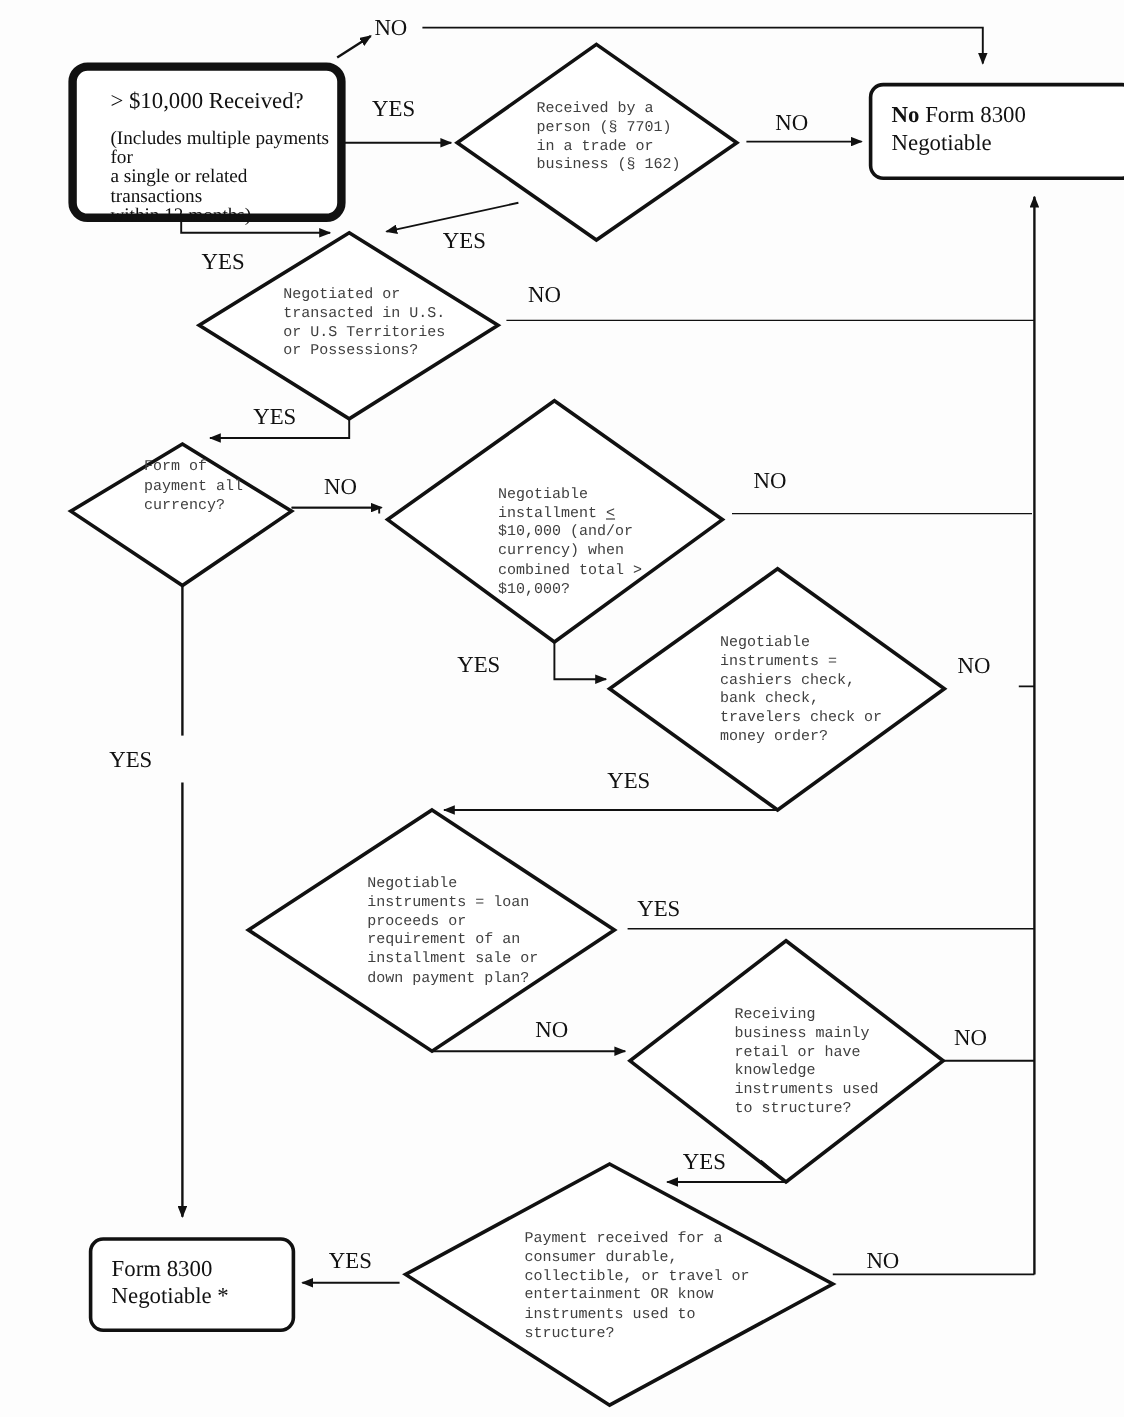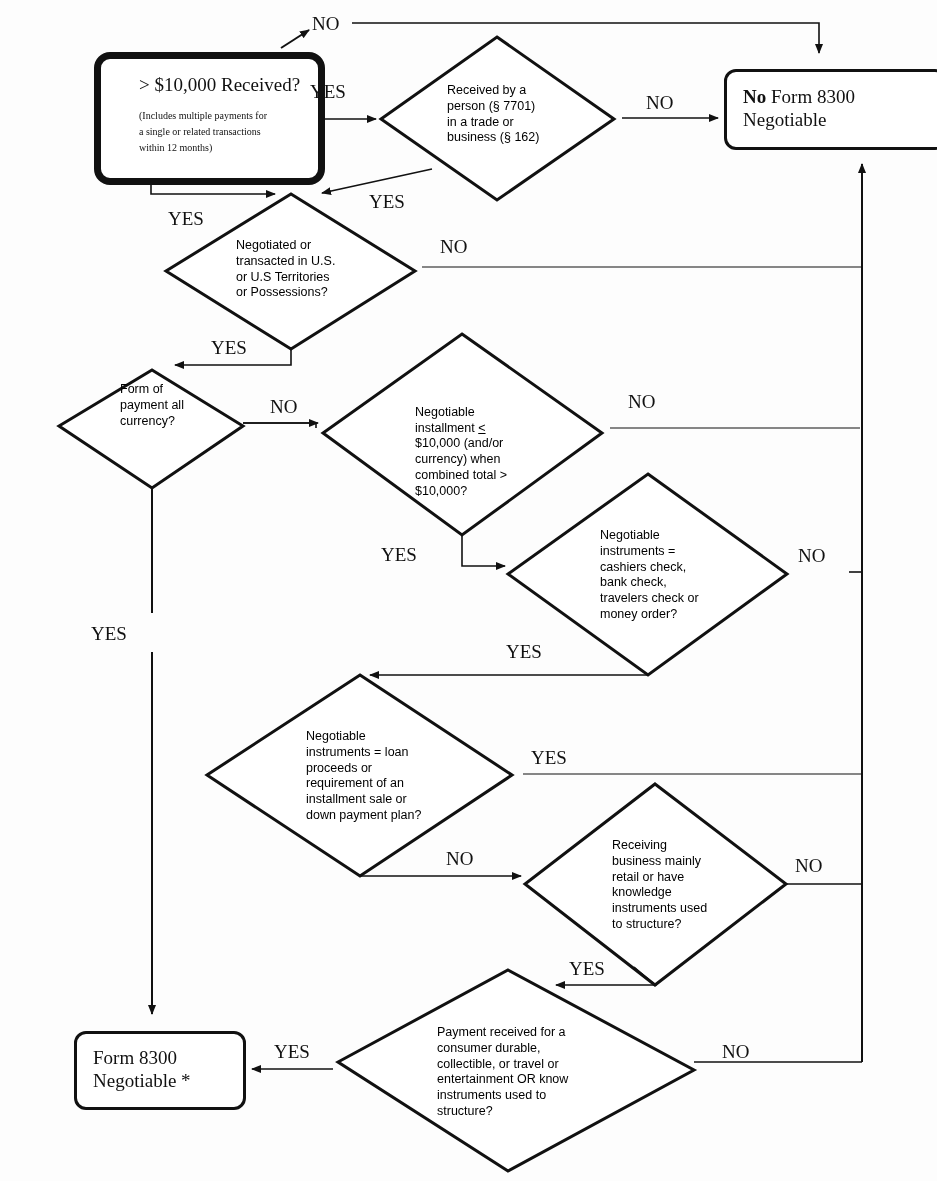--- a/index.html
+++ b/index.html
@@ -1,23 +1,23 @@
 <!DOCTYPE html>
 <html><head>
   <meta charset="utf-8">
   <style>
     html, body { margin: 0; padding: 0; background: #fdfdfd; }
     #canvas { position: relative; width: 937px; height: 1181px; overflow: hidden; background: #fdfdfd; }
     svg#lines { position: absolute; left: 0; top: 0; }
     .lbl { position: absolute; font-family: "Liberation Serif", serif; font-size: 19px; color: #111; line-height: 1; white-space: nowrap; }
-    .dtext { position: absolute; font-family: Liberation Sans, sans-serif; font-size: 12.5px; line-height: 15.8px; color: #000000; white-space: pre-line; }
+    .dtext { position: absolute; font-family: Liberation Mono, monospace; font-size: 12.5px; line-height: 15.8px; color: #404040; white-space: pre-line; }
     .box { position: absolute; background: #fff; border: 3px solid #111; border-radius: 12px; box-sizing: border-box; }
     .box-start { border-width: 7px; border-radius: 16px; }
     .box-title { font-family: "Liberation Serif", serif; font-size: 19px; line-height: 23px; color: #111; }
-    .box-sub { font-family: "Liberation Serif", serif; font-size: 10px; line-height: 16px; color: #111; margin-top: 12px; white-space: pre-line; }
+    .box-sub { font-family: "Liberation Serif", serif; font-size: 16px; line-height: 16px; color: #111; margin-top: 12px; white-space: pre-line; }
   </style>
 </head>
 <body>
 
 <div id="canvas">
 
   <svg id="lines" width="937" height="1181" viewBox="0 0 937 1181">
     <defs>
       <marker id="ah" markerWidth="10" markerHeight="8" refX="9" refY="4" orient="auto" markerUnits="userSpaceOnUse">
         <path d="M0,0 L10,4 L0,8 Z" fill="#111"></path>
@@ -74,21 +74,21 @@
       <polyline points="634,967 655,985 556,985" stroke-width="1.6" marker-end="url(#ah)"></polyline>
 
       <line x1="333" y1="1069" x2="252" y2="1069" stroke-width="1.6" marker-end="url(#ah)"></line>
 
       <polyline points="694,1062 862,1062" stroke-width="1.6"></polyline>
     </g>
 
     <line x1="243" y1="423" x2="318" y2="423" stroke="#111" stroke-width="1.6" marker-end="url(#ah)"></line>
   </svg>
 
-  <div class="box box-start" style="left:57px; top:52px; width:231px; height:133px; padding:14px 0 0 38px;margin-left:37px;">
+  <div class="box box-start" style="left:57px; top:52px; width:231px; height:133px; padding:14px 0 0 28px;">
     <div class="box-title">&gt; $10,000 Received?</div>
     <div class="box-sub">(Includes multiple payments for
 a single or related transactions
 within 12 months)</div>
   </div>
 
   <div class="box" style="left:724px; top:69px; width:223px; height:81px; padding:13px 0 0 16px;">
     <div class="box-title"><b>No</b><span style="white-space:pre;"> Form 8300</span></div>
     <div class="box-title">Negotiable</div>
   </div>

